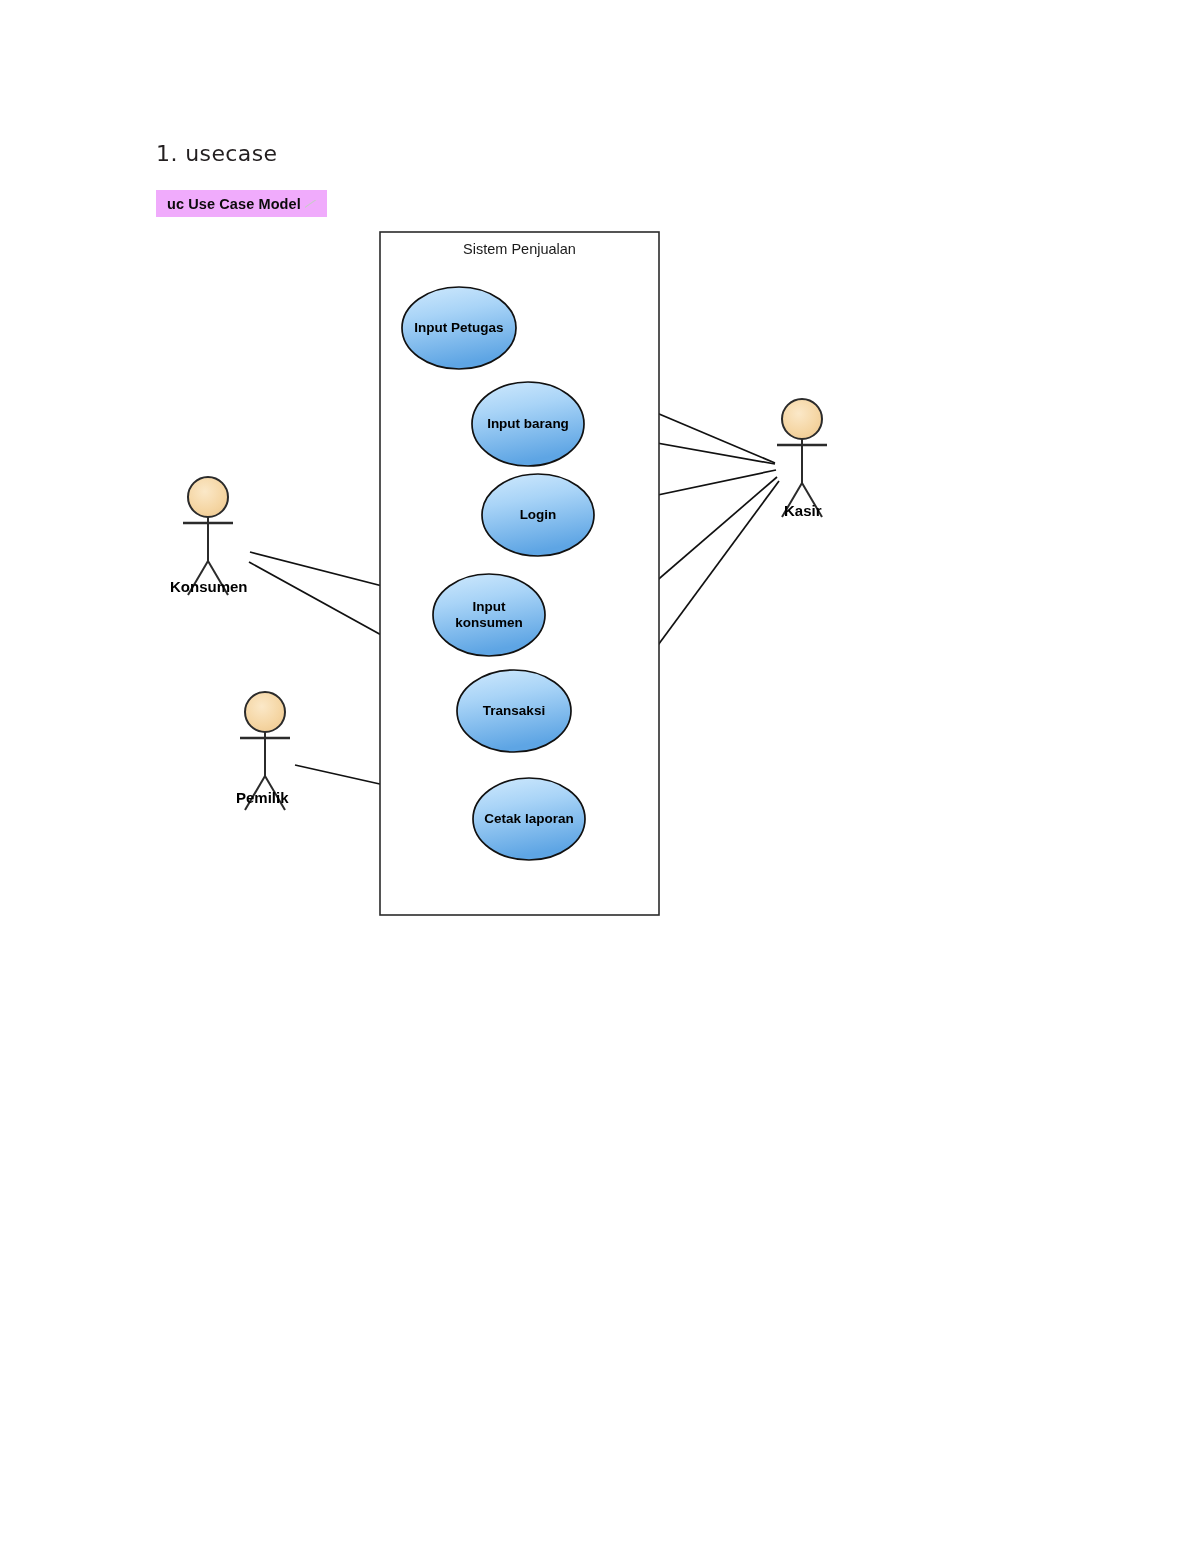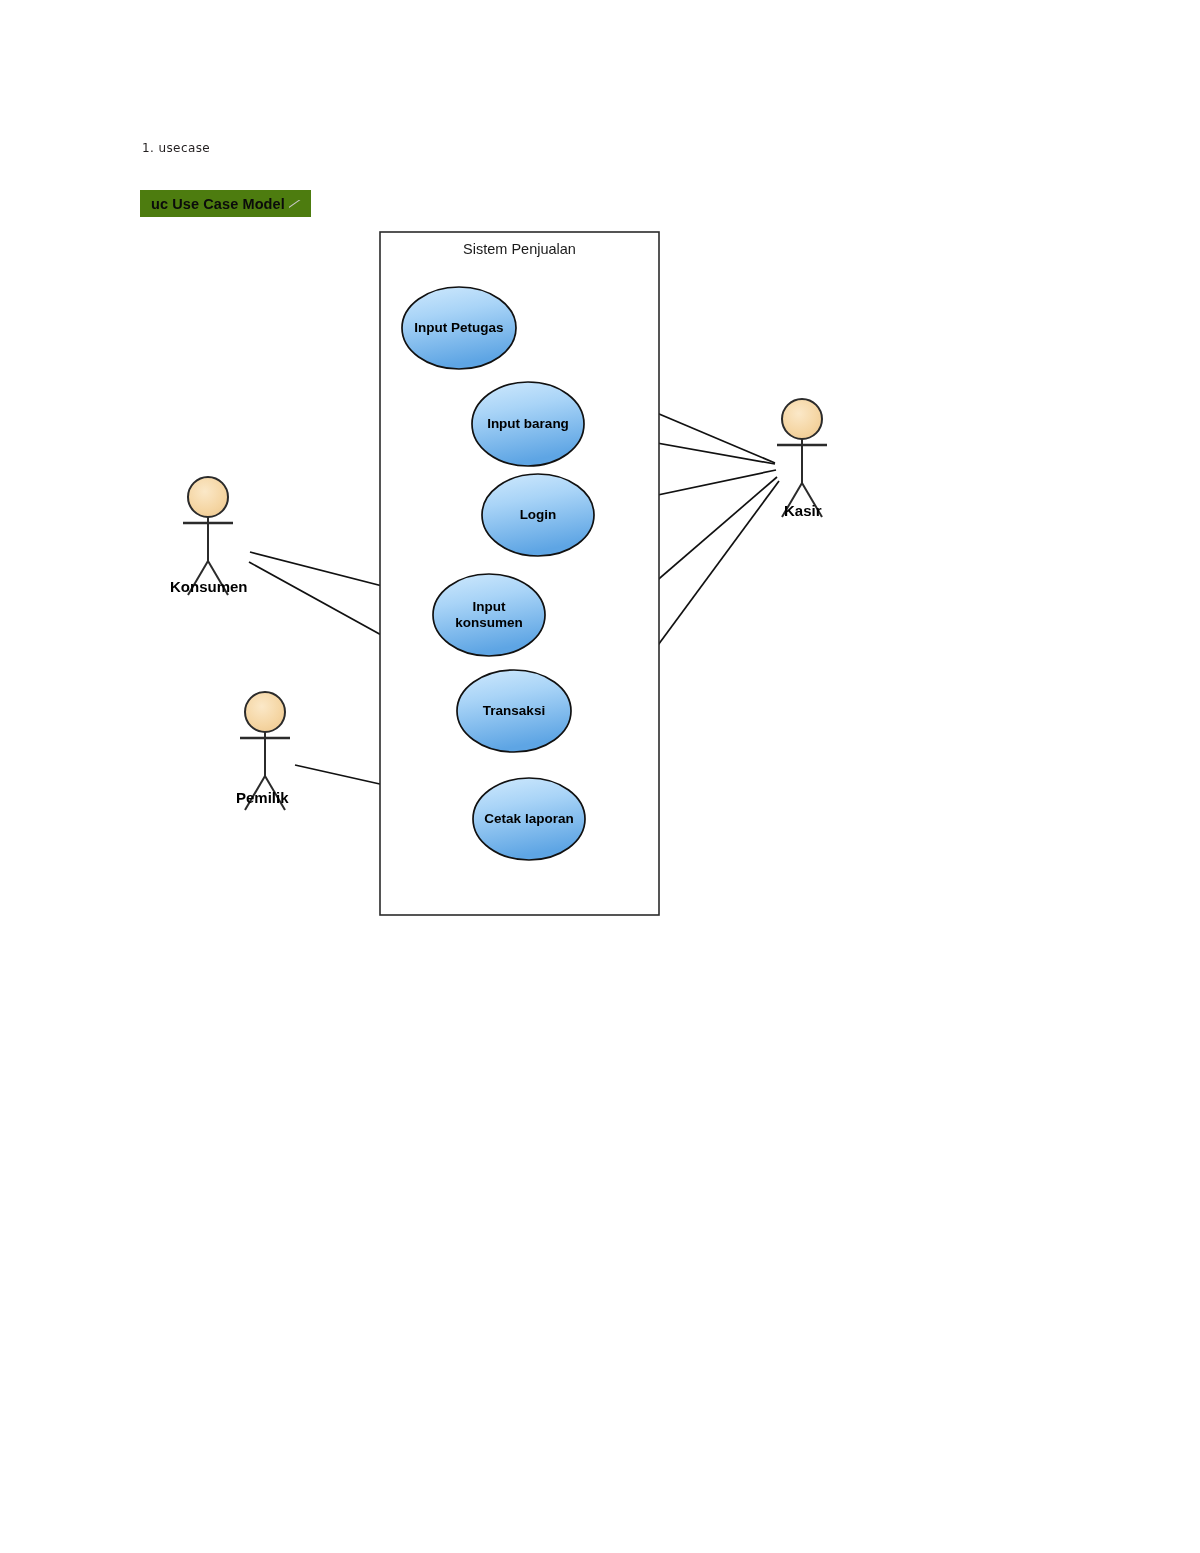--- a/index.html
+++ b/index.html
@@ -17,38 +17,38 @@
 
   #page-root {
     position: absolute;
     inset: 0;
     background: #ffffff;
   }
 
   
   .doc-heading {
     position: absolute;
-    left: 142px;
+    left: 156px;
     top: 141px;
     font-family: "DejaVu Sans", sans-serif;
-    font-size: 12px;
+    font-size: 22px;
     font-weight: 400;
     color: #231f20;
     letter-spacing: 0.4px;
     white-space: nowrap;
   }
 
   
   .frame-header {
     position: absolute;
-    left: 140px;
+    left: 156px;
     top: 190px;
     height: 27px;
     min-width: 168px;
-    background: #4d7c0f;
+    background: #f0abfc;
     display: flex;
     align-items: center;
     padding-left: 11px;
     padding-right: 26px;
     box-sizing: border-box;
   }
   .frame-header-label {
     font-family: "Liberation Sans", sans-serif;
     font-size: 14.5px;
     font-weight: bold;

